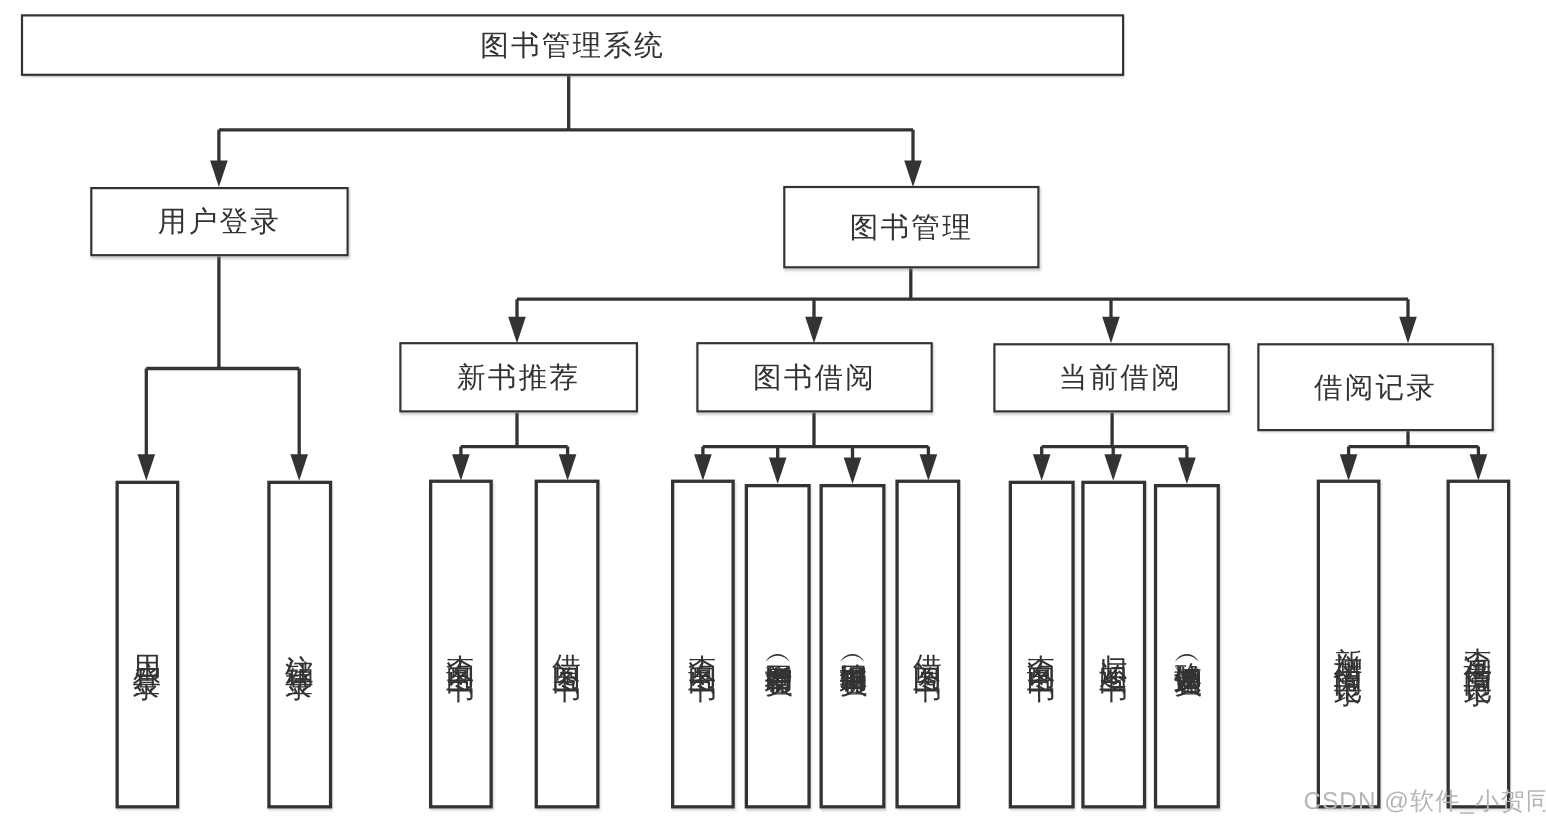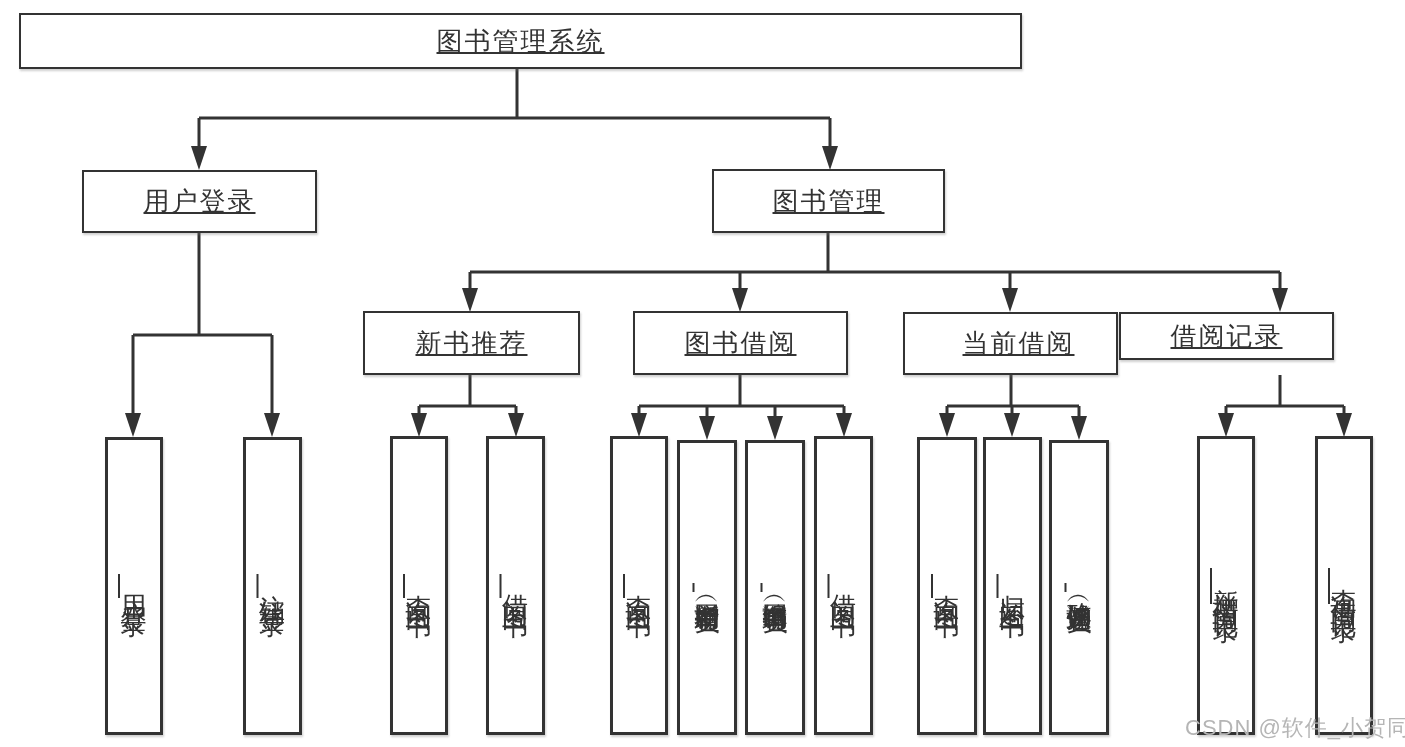--- a/index.html
+++ b/index.html
@@ -19,21 +19,20 @@
   .connectors{position:absolute;left:0;top:0;z-index:1;}
   .node{
     position:absolute;
     background:var(--box-bg);
     border:3px solid var(--line);
     box-sizing:border-box;
     color:var(--text);
     display:flex;align-items:center;justify-content:center;
     z-index:2;
     box-shadow:1px 2px 2px rgba(120,120,120,0.35);
-    text-decoration:underline;
   }
   .hnode{
     font-size:26px;
     letter-spacing:2px;
     white-space:nowrap;
     border-width:2.5px;
   }
   .vnode{
     writing-mode:vertical-rl;
     text-orientation:mixed;
@@ -96,26 +95,26 @@
       <polygon points="1004,413 1020,413 1012,437"></polygon>
       <polygon points="1071,416 1087,416 1079,440"></polygon>
       <polygon points="1218,413 1234,413 1226,437"></polygon>
       <polygon points="1336,413 1352,413 1344,437"></polygon>
     </g>
   </svg>
 
   <div class="node hnode" style="left:19px;top:13px;width:1003px;height:56px;">图书管理系统</div>
 
   <div class="node hnode" style="left:82px;top:170px;width:235px;height:63px;">用户登录</div>
-  <div class="node hnode" style="left:712px;top:169px;width:233px;height:64px;">图书管理</div>
+  <div class="node hnode" style="left:712px;top:169px;width:233px;height:75px;">图书管理</div>
 
   <div class="node hnode" style="left:363px;top:311px;width:217px;height:64px;">新书推荐</div>
   <div class="node hnode" style="left:633px;top:311px;width:215px;height:64px;">图书借阅</div>
   <div class="node hnode" style="left:903px;top:312px;width:215px;height:63px;padding-left:16px;">当前借阅</div>
-  <div class="node hnode" style="left:1119px;top:312px;width:215px;height:48px;">借阅记录</div>
+  <div class="node hnode" style="left:1143px;top:312px;width:215px;height:80px;">借阅记录</div>
 
   <div class="node vnode" style="left:105px;top:437px;width:58px;height:298px;">用户登录</div>
   <div class="node vnode" style="left:243px;top:437px;width:59px;height:298px;">注销登录</div>
 
   <div class="node vnode" style="left:390px;top:436px;width:58px;height:299px;">查询图书</div>
   <div class="node vnode" style="left:486px;top:436px;width:59px;height:299px;">借阅图书</div>
 
   <div class="node vnode" style="left:610px;top:436px;width:58px;height:299px;">查询图书</div>
   <div class="node vnode tight" style="left:677px;top:440px;width:60px;height:295px;">新增图书（管理员）</div>
   <div class="node vnode tight" style="left:745px;top:440px;width:60px;height:295px;">编辑图书（管理员）</div>

